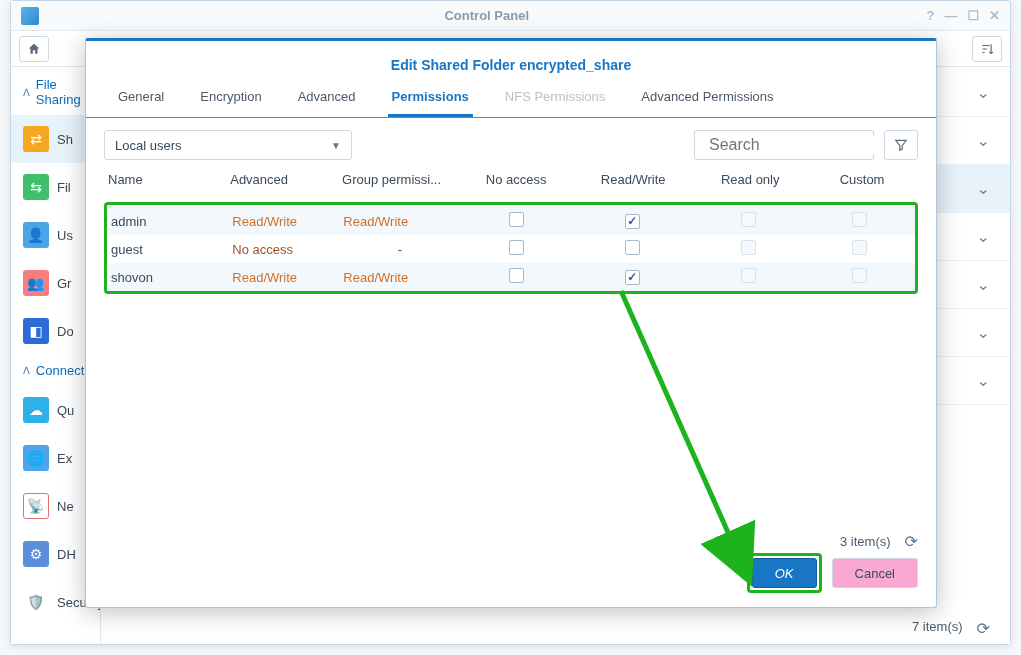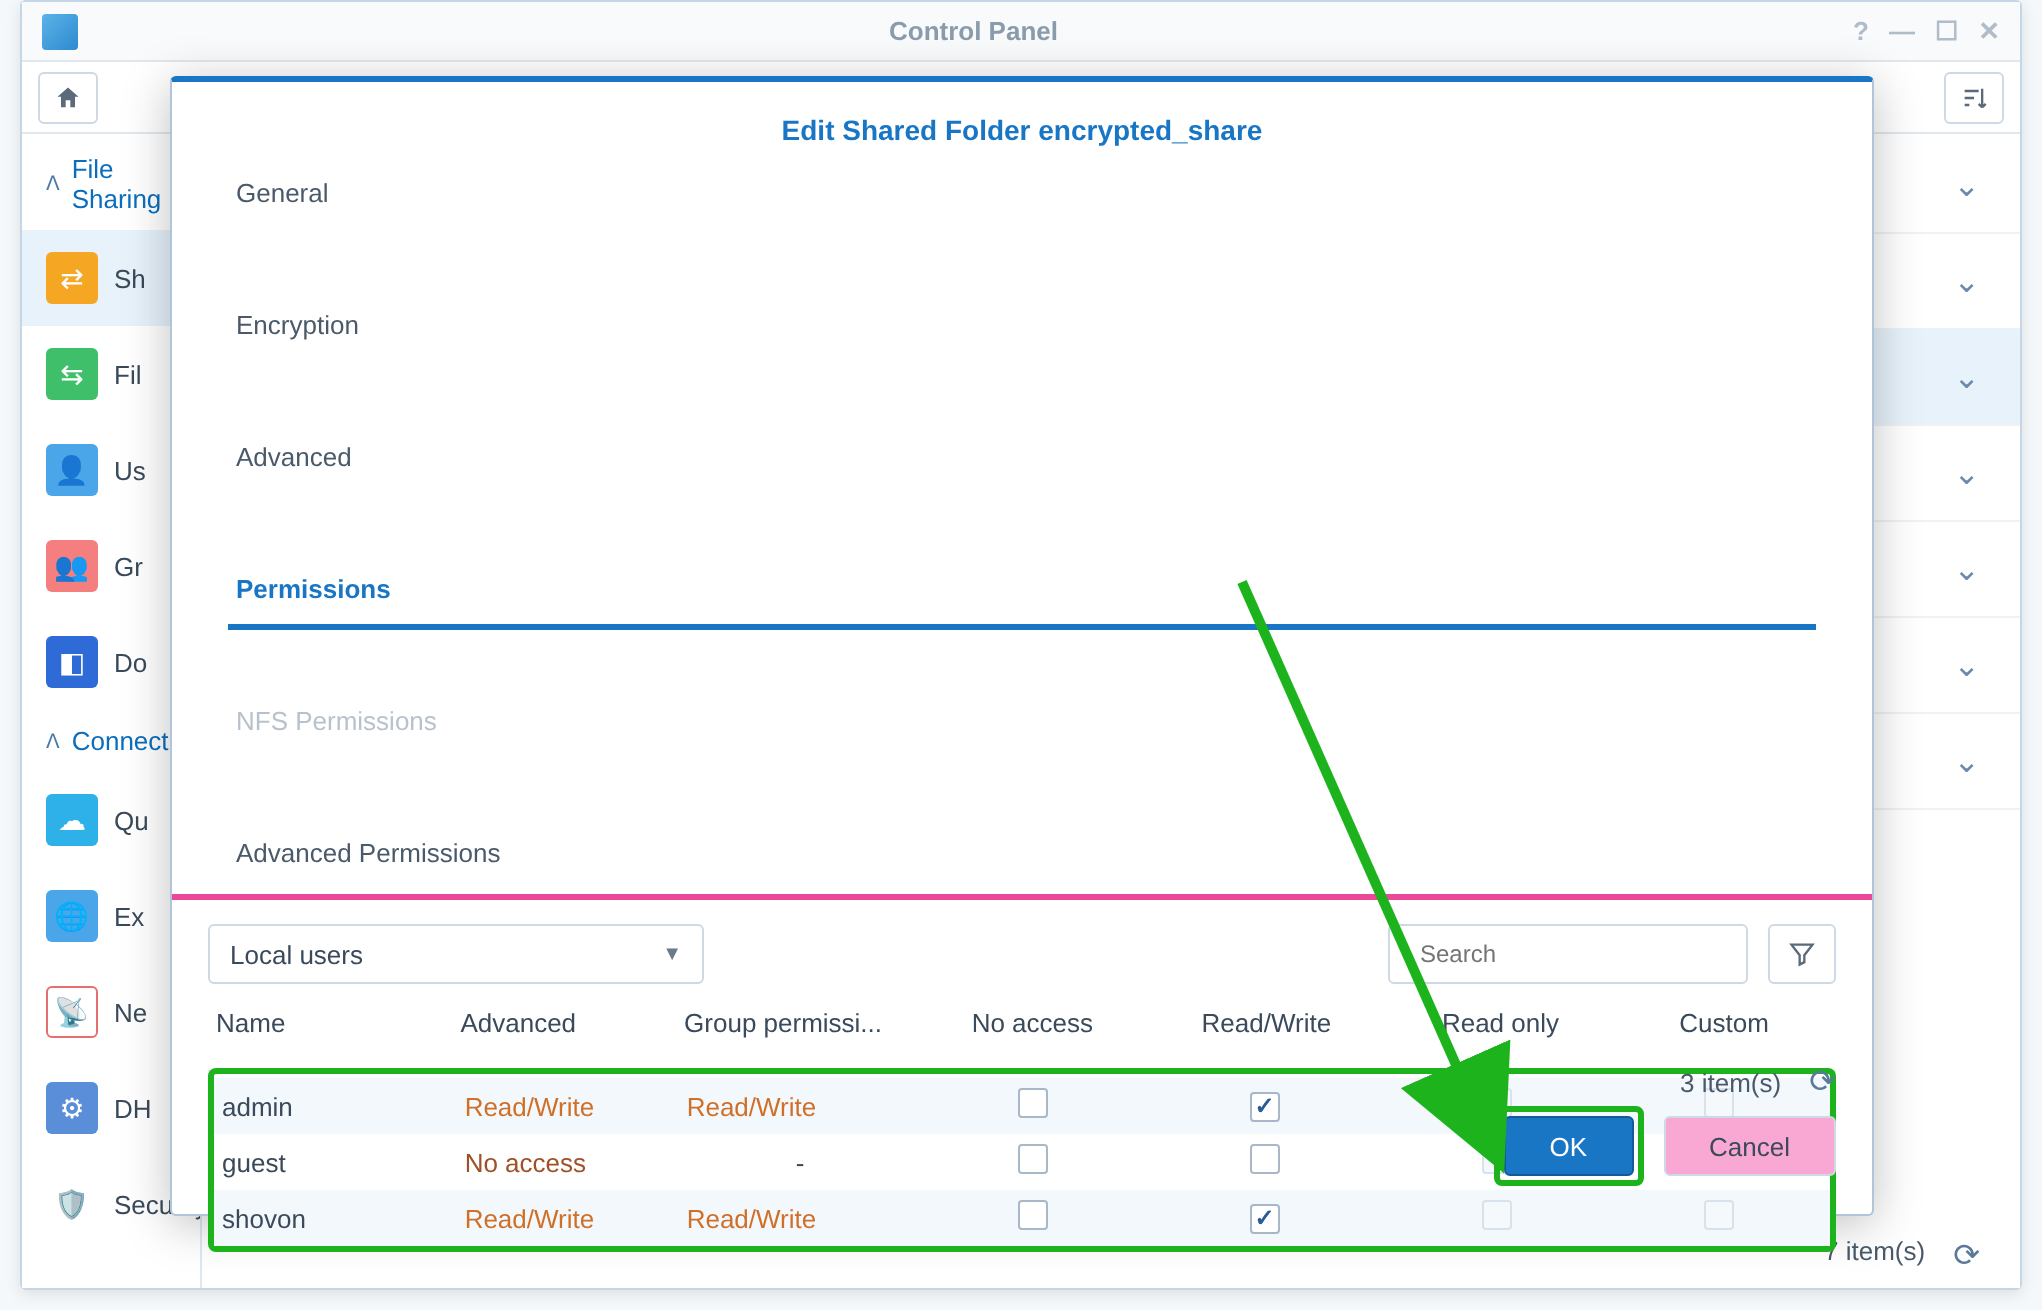--- a/index.html
+++ b/index.html
@@ -24,49 +24,49 @@
 .side-icon { width: 26px; height: 26px; border-radius: 3px; display: flex; align-items: center; justify-content: center; font-size: 14px; color: #fff; flex-shrink: 0; }
 
 .content { position: absolute; left: 90px; top: 68px; right: 0; bottom: 0; background: #fff; }
 .accordion-row { height: 48px; border-bottom: 1px solid #eef2f6; display: flex; align-items: center; justify-content: flex-end; padding: 0 20px; cursor: pointer; }
 .accordion-row .chev { color: #6b8aab; }
 .footer-row { position: absolute; bottom: 6px; right: 20px; font-size: 13px; color: #4a5a6a; display: flex; align-items: flex-start; gap: 14px; }
 
 
 .modal { position: absolute; top: 38px; left: 85px; width: 852px; height: 570px; background: #fff; border: 1px solid #b0c5da; box-shadow: 0 4px 24px rgba(0,0,0,0.25); border-radius: 3px; border-top: 3px solid #1976c5; }
 .modal-title { text-align: center; font-size: 14px; font-weight: bold; color: #1976c5; padding: 16px 0 6px; }
-.tabs { display: flex; gap: 28px; padding: 0 28px; border-bottom: 3px solid #ec4899; flex-direction: column; }
+.tabs { display: flex; gap: 28px; padding: 0 28px; border-bottom: 1px solid #ec4899; }
 .tab { padding: 10px 4px; font-size: 13px; color: #4a5a6a; cursor: pointer; border-bottom: 3px solid transparent; }
 .tab.active { color: #1976c5; font-weight: bold; border-bottom-color: #1976c5; }
 .tab.disabled { color: #b8c2cc; }
 
 .filter-bar { display: flex; align-items: center; padding: 12px 18px; gap: 10px; }
 .dropdown { width: 248px; height: 30px; border: 1px solid #cdd9e4; border-radius: 3px; display: flex; align-items: center; justify-content: space-between; padding: 0 10px; font-size: 13px; color: #3a4a5a; cursor: pointer; background: #fff; }
 .dropdown .dd-caret { font-size: 10px; color: #6a7a8a; }
 .search-box { width: 180px; height: 30px; border: 1px solid #cdd9e4; border-radius: 3px; display: flex; align-items: center; padding: 0 8px; gap: 6px; margin-left: auto; }
-.search-box input { border: none; outline: none; flex: 1; font-size: 12px; color: #3a4a5a; }
+.search-box input { border: none; outline: none; flex: 1; font-size: 16px; color: #3a4a5a; }
 .filter-btn { width: 34px; height: 30px; border: 1px solid #cdd9e4; border-radius: 3px; display: flex; align-items: center; justify-content: center; cursor: pointer; background: #fff; }
 
 .table-wrap { padding: 0 18px; }
 .thead { display: flex; height: 32px; align-items: flex-start; border-bottom: 1px solid #e0e8ef; font-size: 13px; color: #3a4a5a; }
 .th, .td { flex: 1; text-align: left; padding: 0 4px; }
 .th.c, .td.c { text-align: center; }
 .trow { display: flex; height: 28px; align-items: center; font-size: 13px; color: #3a4a5a; }
 .trow:nth-child(odd) { background: #f3f8fc; }
 .orange { color: #d07028; }
 .brown { color: #a05028; }
 .chk { width: 15px; height: 15px; border: 1px solid #a8b8c8; border-radius: 2px; display: inline-flex; align-items: center; justify-content: center; background: #fff; cursor: pointer; }
 .chk.checked::after { content: "✓"; color: #2a5a9a; font-size: 12px; font-weight: bold; }
 .chk.dim { border-color: #d8e2ec; background: #f6f9fc; }
 .hl-box { border: 3px solid #1db31d; border-radius: 4px; margin-top: -2px; padding-top: 2px; }
 
 .modal-footer { position: absolute; bottom: 14px; right: 18px; left: 18px; display: flex; justify-content: flex-end; gap: 10px; align-items: center; }
 .item-count { margin-right: auto; font-size: 13px; color: #4a5a6a; display: flex; align-items: center; gap: 14px; position: absolute; right: 18px; bottom: 56px; }
 .btn { height: 30px; padding: 0 22px; border: 1px solid #cdd9e4; border-radius: 3px; font-size: 13px; cursor: pointer; background: #f9a8d4; color: #3a4a5a; }
-.btn.primary { background: #1976c5; color: #fff; border-color: #125a99; }
+.btn.primary { background: #1976c5; color: #fff; border-color: #125a99; font-style: italic; }
 .ok-wrap { border: 3px solid #1db31d; border-radius: 4px; padding: 2px; }
 
 .arrow-svg { position: absolute; top: 160px; left: 340px; width: 480px; height: 410px; pointer-events: none; }
 .reload-icon { cursor: pointer; color: #5a7a9a; font-size: 16px; }
 </style>
 </head>
 <body>
 
 <div class="main-window">
   <div class="titlebar">

